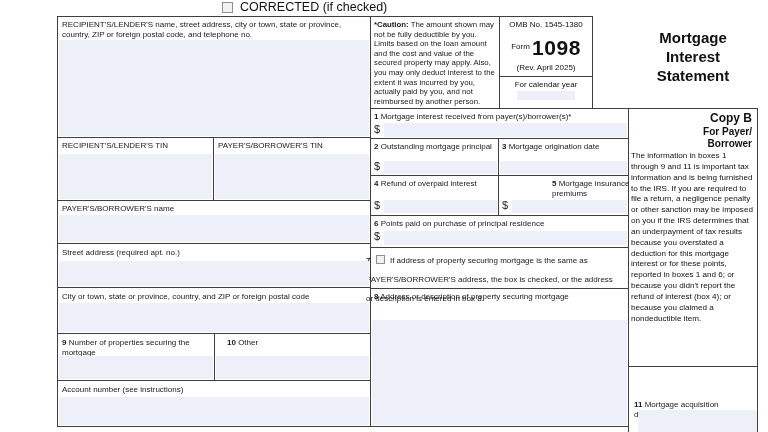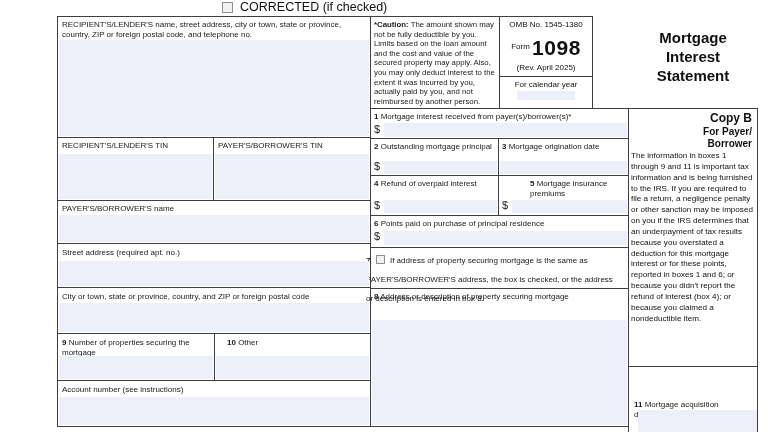--- a/index.html
+++ b/index.html
@@ -128,21 +128,21 @@
     <b>3</b> <span>Mortgage origination date</span>
   </div>
   <div class="input" style="left:500px;top:161px;width:127px;height:13px;"></div>
 
   <div class="lbl" style="left:374px;top:179px;width:118px;">
     <b>4</b> <span>Refund of overpaid interest</span>
   </div>
   <span class="dollar" style="left:374px;top:199px;">$</span>
   <div class="input" style="left:384px;top:200px;width:113px;height:13px;"></div>
 
-  <div class="lbl" style="left:502px;top:179px;width:122px;padding-left:28px;">
+  <div class="lbl" style="left:524px;top:179px;width:122px;padding-left:28px;">
     <b>5</b> <span>Mortgage insurance premiums</span>
   </div>
   <span class="dollar" style="left:502px;top:199px;">$</span>
   <div class="input" style="left:512px;top:200px;width:115px;height:13px;"></div>
 
   <div class="lbl" style="left:374px;top:219px;width:250px;">
     <b>6</b> <span>Points paid on purchase of principal residence</span>
   </div>
   <span class="dollar" style="left:374px;top:230px;">$</span>
   <div class="input" style="left:384px;top:231px;width:243px;height:14px;"></div>

